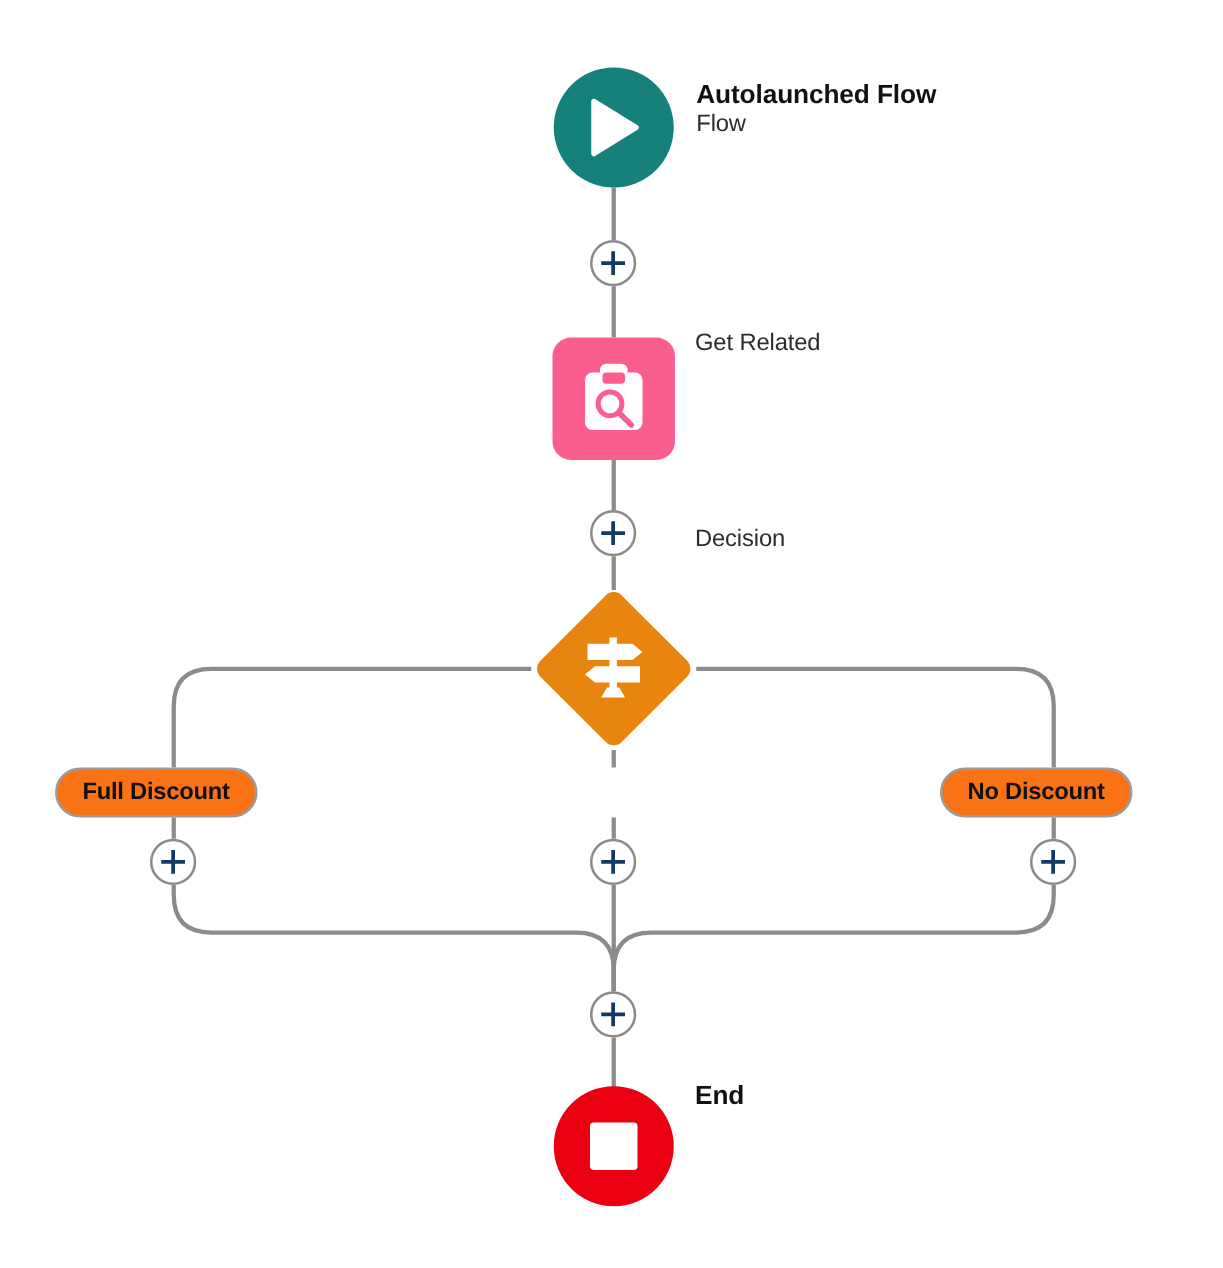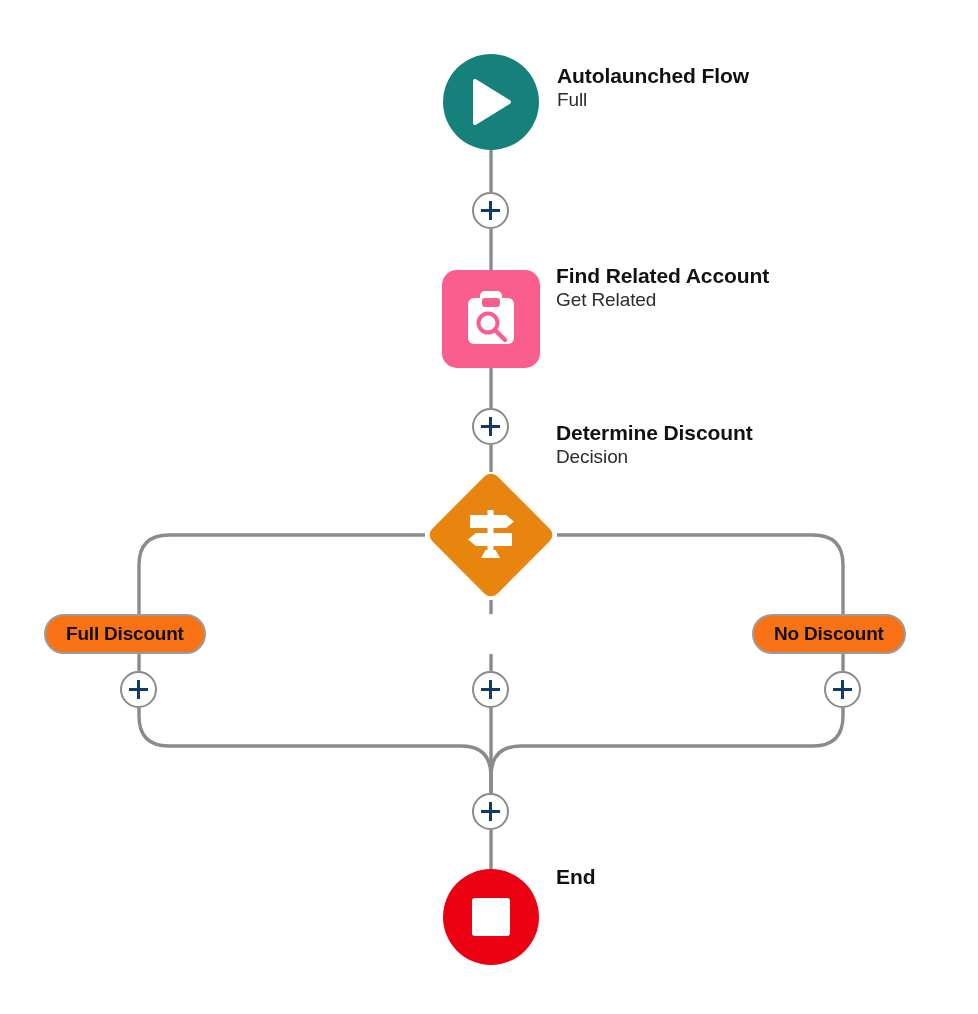--- a/index.html
+++ b/index.html
@@ -220,41 +220,40 @@
 
   <div class="node" style="left:443px; top:54px;">
     <div class="start-circle">
       <svg width="44" height="48" viewBox="0 0 44 48">
         <path d="M6 3 L40 24 L6 45 Z" fill="#ffffff" stroke="#ffffff" stroke-width="4" stroke-linejoin="round"></path>
       </svg>
     </div>
   </div>
   <div class="node-label" style="left:557px; top:48px;margin-top:16px;">
     <span class="title">Autolaunched Flow</span>
-    <span class="subtitle">Full</span>
+    <span class="subtitle">Flow</span>
   </div>
 
   <div class="plus-btn" style="left:472px; top:192px;"></div>
 
   <div class="node" style="left:442px; top:270px;">
     <div class="getrecords-square">
       <svg width="62" height="62" viewBox="0 0 62 62">
 
         <rect x="8" y="10" width="46" height="46" rx="6" fill="#ffffff"></rect>
 
         <rect x="20" y="3" width="22" height="13" rx="5" fill="#ffffff"></rect>
         <rect x="22" y="10" width="18" height="9" rx="3" fill="#f95e8f"></rect>
 
         <circle cx="28" cy="35" r="9.5" fill="none" stroke="#f95e8f" stroke-width="4"></circle>
         <line x1="35" y1="42" x2="45" y2="52" stroke="#f95e8f" stroke-width="4.5" stroke-linecap="round"></line>
       </svg>
     </div>
   </div>
   <div class="node-label" style="left:556px; top:264px;">
-    <span class="title">Find Related Account</span>
     <span class="subtitle">Get Related</span>
   </div>
 
   <div class="plus-btn" style="left:472px; top:408px;"></div>
 
   <div class="node decision-wrap" style="left:425px; top:469px;">
     <div class="decision-diamond"></div>
     <div class="decision-icon">
       <svg width="58" height="54" viewBox="0 0 58 54">
 
@@ -262,21 +261,20 @@
 
         <path d="M50 25 L14 25 L6 31.5 L14 38 L50 38 Z" fill="#ffffff"></path>
 
         <rect x="25.5" y="2" width="6" height="44" fill="#ffffff"></rect>
 
         <path d="M19 50 L23.5 42 L33.5 42 L38 50 Z" fill="#ffffff"></path>
       </svg>
     </div>
   </div>
   <div class="node-label" style="left:556px; top:421px;">
-    <span class="title">Determine Discount</span>
     <span class="subtitle">Decision</span>
   </div>
 
   <div class="branch-pill" style="left:44px; top:614px;">
     <span>Full Discount</span>
   </div>
   <div class="branch-pill" style="left:752px; top:614px;">
     <span>No Discount</span>
   </div>
 

